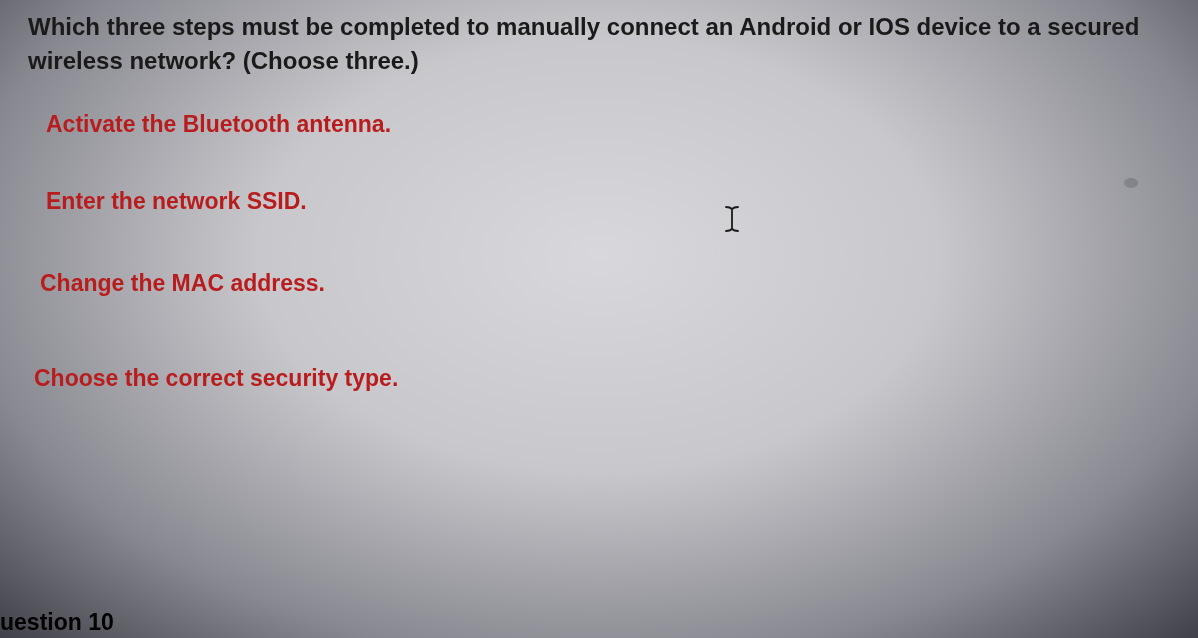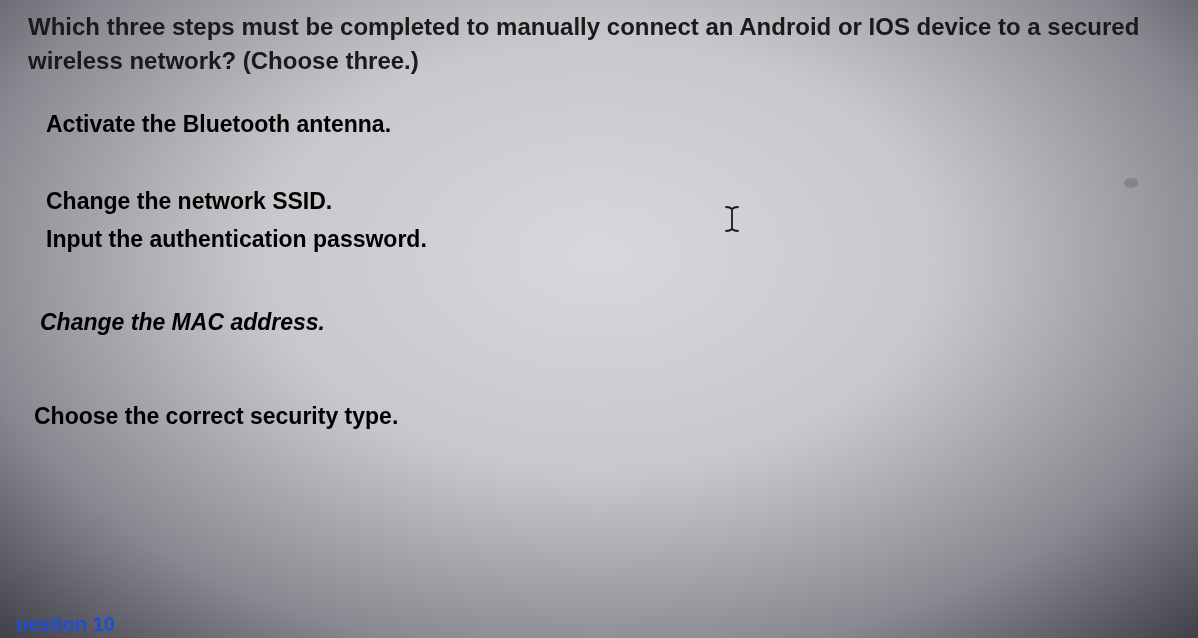--- a/index.html
+++ b/index.html
@@ -29,39 +29,39 @@
     .options {
       padding-left: 18px;
     }
     .option-group {
       margin-bottom: 42px;
     }
     .option {
       font-size: 23px;
       font-weight: bold;
       line-height: 1.5;
-      color: #000000;
+      color: #b91c1c;
       margin-bottom: 4px;
     }
     .cursor {
       position: absolute;
       left: 724px;
       top: 205px;
       font-size: 24px;
       font-family: serif;
       color: #1a1a1a;
       user-select: none;
     }
     .question-label {
       position: absolute;
       bottom: 2px;
-      left: 16px;
-      font-size: 20px;
+      left: 0;
+      font-size: 23px;
       font-weight: bold;
-      color: #1d4ed8;
+      color: #000000;
     }
     .smudge {
       position: absolute;
       right: 60px;
       top: 178px;
       width: 14px;
       height: 10px;
       background: rgba(60,60,70,0.25);
       border-radius: 50%;
     }
@@ -71,25 +71,24 @@
 
 <div class="content">
   <div class="question-stem">Which three steps must be completed to manually connect an Android or IOS device to a secured wireless network? (Choose three.)</div>
 
   <div class="options">
     <div class="option-group">
       <div class="option">Activate the Bluetooth antenna.</div>
     </div>
 
     <div class="option-group" style="margin-bottom:48px;">
-      <div class="option">Change the network SSID.</div>
-      <div class="option">Input the authentication password.</div>
+      <div class="option">Enter the network SSID.</div>
     </div>
 
-    <div class="option-group" style="margin-bottom:60px; margin-left:-6px;font-style:italic;">
+    <div class="option-group" style="margin-bottom:60px; margin-left:-6px;">
       <div class="option">Change the MAC address.</div>
     </div>
 
     <div class="option-group" style="margin-left:-12px; margin-bottom:0;">
       <div class="option">Choose the correct security type.</div>
     </div>
   </div>
 </div>
 
 <div class="cursor">

